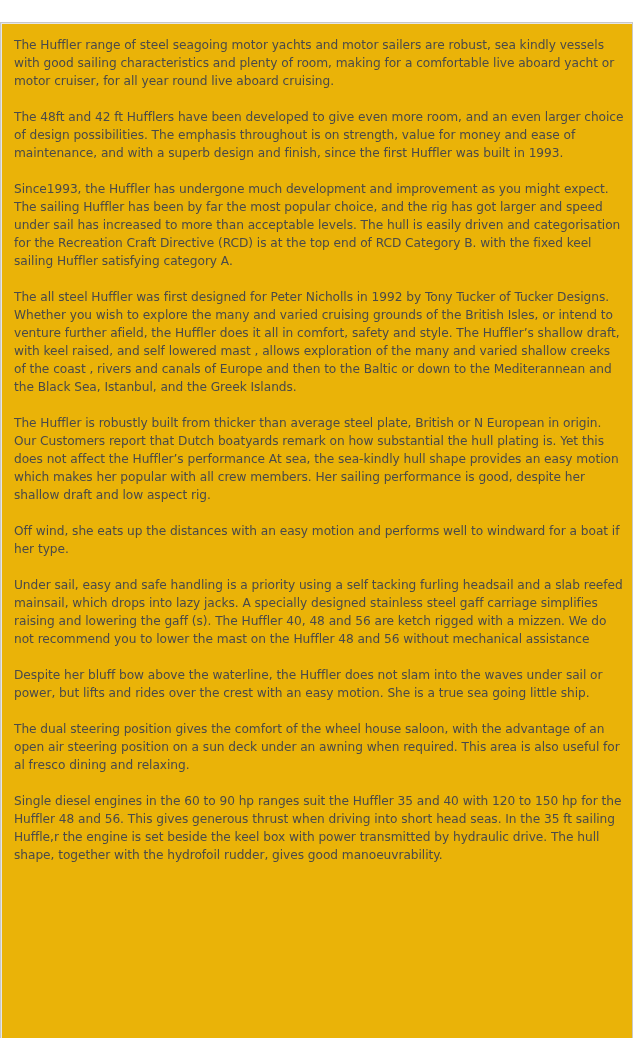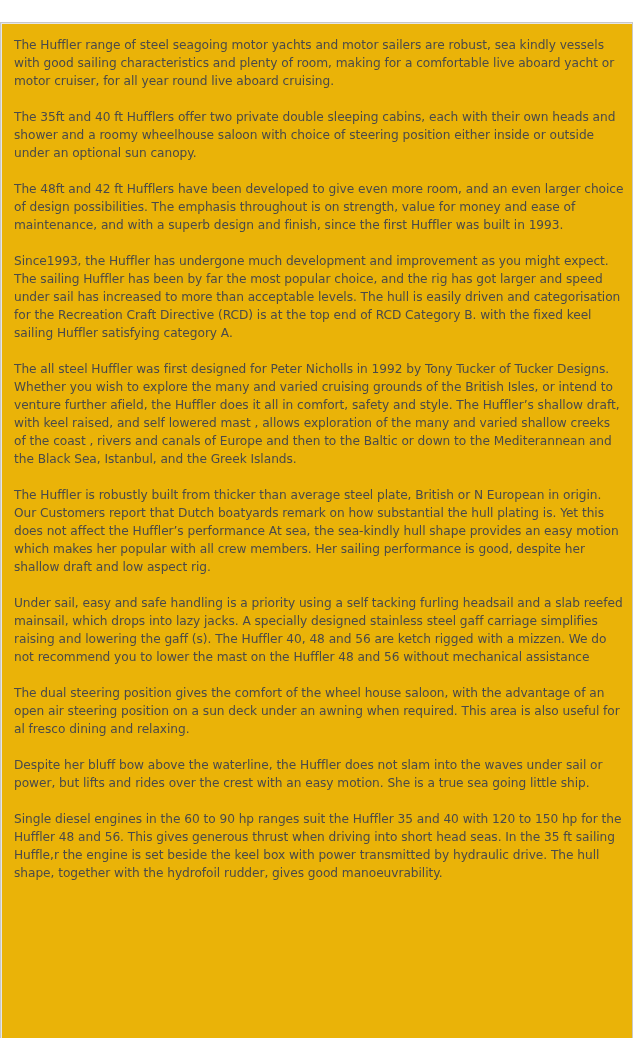--- a/index.html
+++ b/index.html
@@ -40,23 +40,23 @@
       padding: 0;
       white-space: normal;
     }
   </style>
 </head>
 <body>
 
 <div class="frame">
   <div class="content">
     <p>The Huffler range of steel seagoing motor yachts and motor sailers are robust, sea kindly vessels with good sailing characteristics and plenty of room, making for a comfortable live aboard yacht or motor cruiser, for all year round live aboard cruising.</p>
-    <p>The 35ft and 40 ft Hufflers offer two private double sleeping cabins, each with their own heads and shower and a roomy wheelhouse saloon with choice of steering position either inside or outside under an optional sun  canopy.</p>
     <p>The 48ft and 42 ft Hufflers have been developed to give even more room, and an even larger choice of design possibilities. The emphasis throughout is on strength, value for money and ease of maintenance, and with a superb design and finish, since the first Huffler was built in 1993.</p>
     <p>Since1993, the Huffler has undergone much development and improvement as you might expect. The sailing Huffler has been by far the most popular choice, and  the rig has got larger and speed under sail has increased to more than acceptable levels. The hull is easily driven and categorisation for the Recreation Craft Directive (RCD)  is at the top end of RCD Category B. with the fixed keel sailing Huffler satisfying category A.</p>
     <p>The all steel Huffler was first designed for Peter Nicholls in 1992 by Tony Tucker of Tucker Designs. Whether you wish to explore the many and varied cruising  grounds of the British Isles, or intend to venture further afield, the Huffler does it all in comfort, safety and style. The Huffler’s shallow draft, with keel raised, and self lowered mast , allows exploration of the many and varied shallow creeks of the coast  , rivers and canals of Europe and then  to the Baltic or down to the Mediterannean and the Black Sea, Istanbul, and the Greek Islands.</p>
     <p>The Huffler is robustly built from thicker than average steel plate, British or N European in origin. Our Customers report that Dutch boatyards remark on how substantial the hull plating is. Yet this does not affect the Huffler’s performance  At sea, the sea-kindly hull shape provides an easy motion which makes her popular with all crew members.  Her sailing performance is good, despite her shallow draft and low aspect rig.</p>
+    <p>Off wind, she eats up the distances with an easy motion and performs well to windward for a boat if her type.</p>
     <p>Under sail, easy and safe handling is a priority using a self tacking furling headsail and a slab reefed mainsail, which drops into lazy jacks. A specially designed stainless steel gaff carriage simplifies raising and lowering the gaff (s). The Huffler 40, 48 and 56 are ketch rigged with a mizzen. We do not recommend you to lower the mast on the Huffler  48 and 56 without mechanical assistance</p>
+    <p>Despite her bluff bow above the waterline, the Huffler does not slam into the waves under sail or power, but lifts and rides over the crest with an easy motion. She is a true sea going little ship.</p>
     <p>The dual steering position gives the comfort of the wheel house saloon, with the advantage of an open air steering position on a sun deck under an awning when required. This area is also useful for al fresco dining and relaxing.</p>
-    <p>Despite her bluff bow above the waterline, the Huffler does not slam into the waves under sail or power, but lifts and rides over the crest with an easy motion. She is a true sea going little ship.</p>
     <p>Single diesel engines in the 60 to 90 hp ranges suit the Huffler 35 and 40 with 120 to 150 hp for the Huffler 48 and 56. This gives generous thrust when driving into short head seas. In the 35 ft sailing Huffle,r the engine is set beside the keel box with power transmitted by hydraulic drive. The hull shape, together with the hydrofoil rudder, gives good manoeuvrability.</p>
   </div>
 </div>
 
 </body></html>

